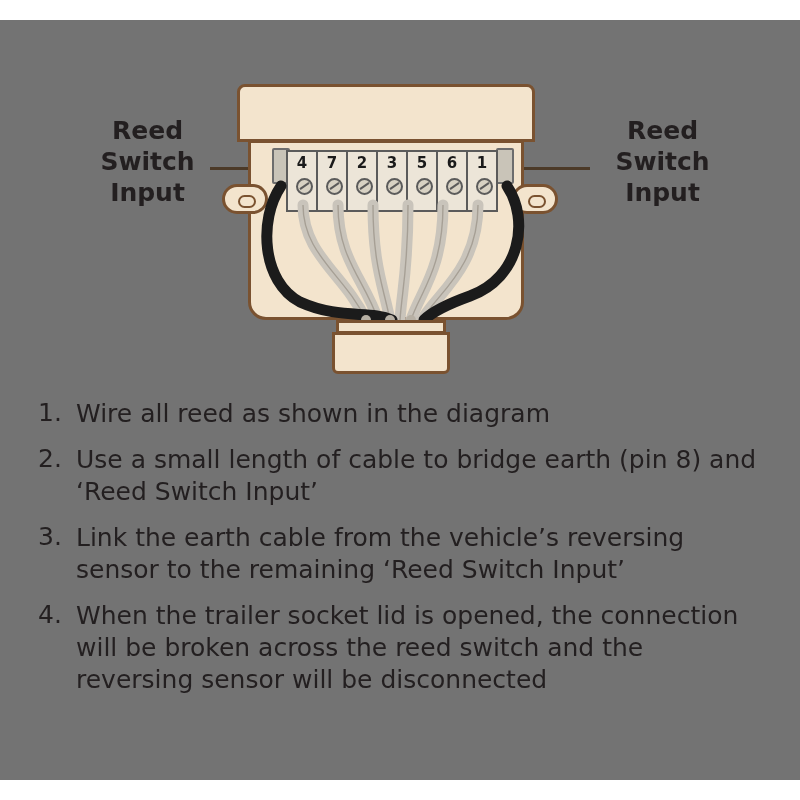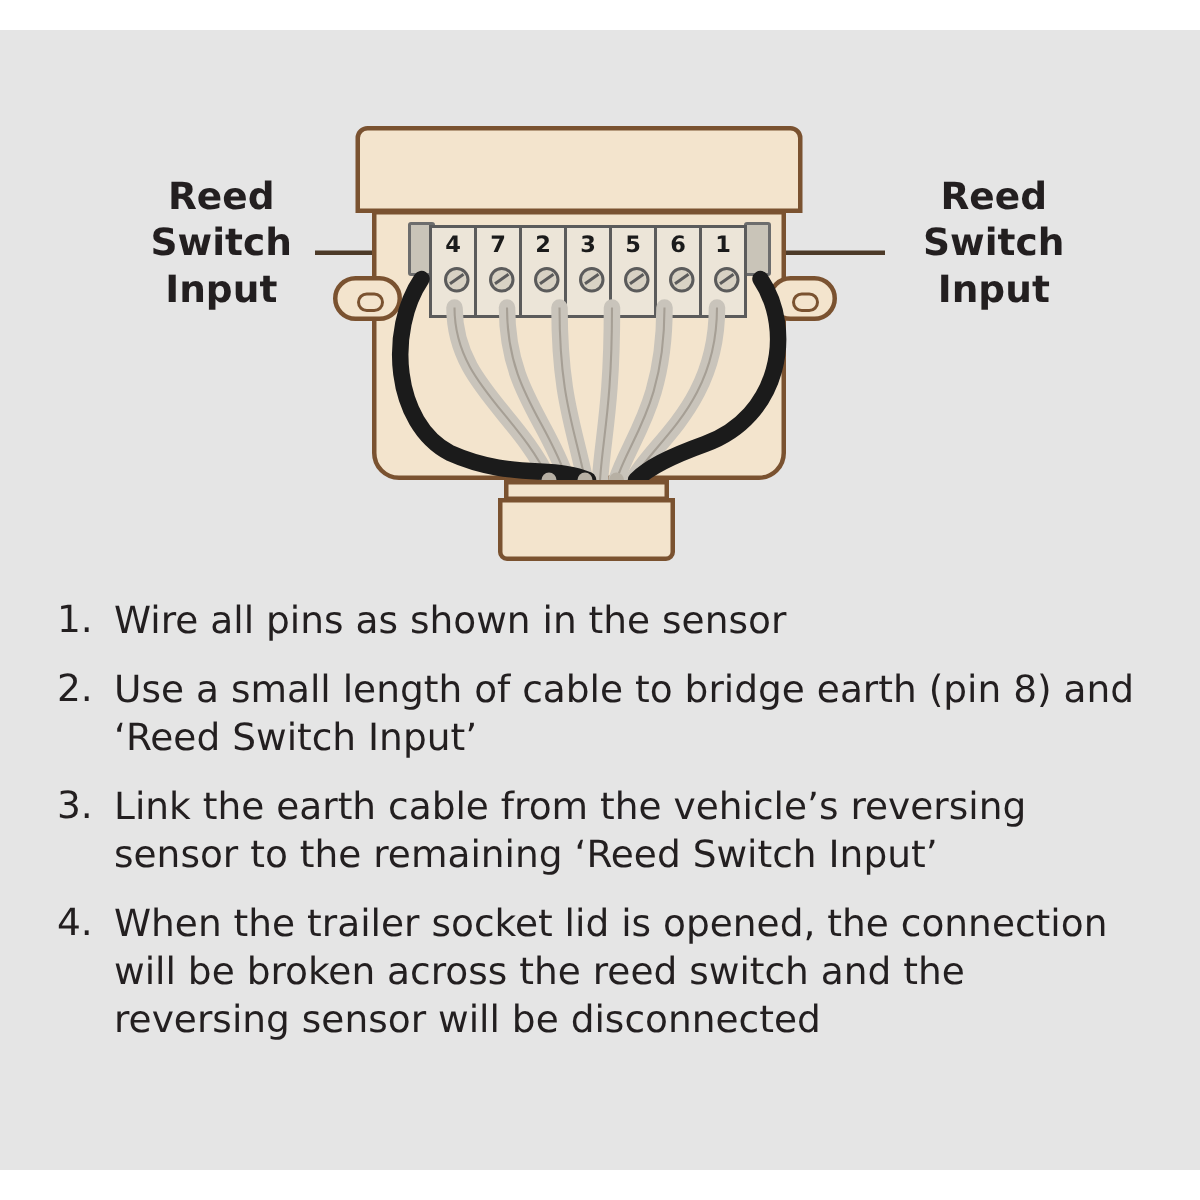--- a/index.html
+++ b/index.html
@@ -6,21 +6,21 @@
   body{
     width:800px;height:800px;
     background:#ffffff;
     font-family:"DejaVu Sans", sans-serif;
     overflow:hidden;
   }
   #panel{
     position:absolute;
     left:0;top:20px;
     width:800px;height:760px;
-    background:#e5e5e5;
+    background:#737373;
   }
   
   #diagram{
     position:absolute;
     left:0;top:0;
     width:800px;height:370px;
   }
   .lbl{
     position:absolute;
     font-weight:bold;
@@ -245,21 +245,21 @@
       </g>
     </svg>
 
     <div class="plug-neck"></div>
     <div class="plug-body"></div>
   </div>
 
   <div id="steps">
     <div class="step">
       <div class="num">1.</div>
-      <div class="txt">Wire all pins as shown in the sensor</div>
+      <div class="txt">Wire all reed as shown in the diagram</div>
     </div>
     <div class="step">
       <div class="num">2.</div>
       <div class="txt">Use a small length of cable to bridge earth (pin 8) and ‘Reed Switch Input’</div>
     </div>
     <div class="step">
       <div class="num">3.</div>
       <div class="txt">Link the earth cable from the vehicle’s reversing sensor to the remaining ‘Reed Switch Input’</div>
     </div>
     <div class="step">

